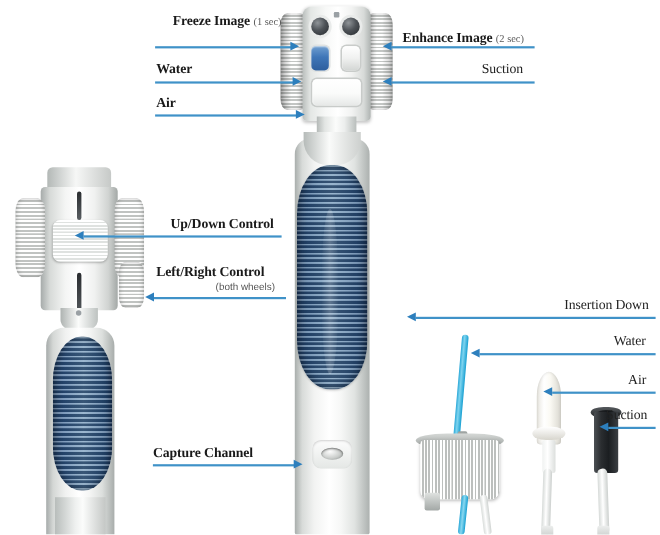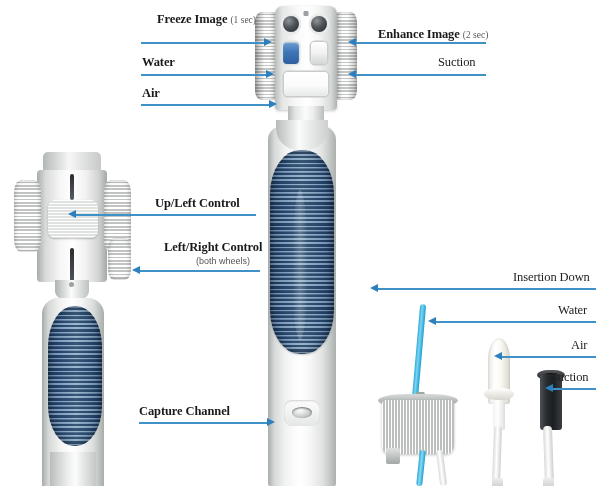--- a/index.html
+++ b/index.html
@@ -498,21 +498,21 @@
     <div class="connTip" style="left:173px; top:196px;"></div>
   </div>
 
   <div class="label r" style="left:136px; top:12px; width:120px;">
     <span>Freeze Image</span>
     <span class="sub">(1 sec)</span>
   </div>
   <div class="lead" style="left:141px; top:42px; width:125px;"></div>
   <div class="arrowR" style="left:264px; top:38px;"></div>
 
-  <div class="label" style="left:378px; top:27px;">
+  <div class="label" style="left:366px; top:27px;">
     <span>Enhance Image</span>
     <span class="sub">(2 sec)</span>
   </div>
   <div class="lead" style="left:356px; top:42px; width:130px;"></div>
   <div class="arrowL" style="left:348px; top:38px;"></div>
 
   <div class="label" style="left:142px; top:55px;">
     <span>Water</span>
   </div>
   <div class="lead" style="left:141px; top:74px; width:127px;"></div>
@@ -524,26 +524,26 @@
   <div class="lead" style="left:356px; top:74px; width:130px;"></div>
   <div class="arrowL" style="left:348px; top:70px;"></div>
 
   <div class="label" style="left:142px; top:86px;">
     <span>Air</span>
   </div>
   <div class="lead" style="left:141px; top:104px; width:130px;"></div>
   <div class="arrowR" style="left:269px; top:100px;"></div>
 
   <div class="label" style="left:155px; top:196px;">
-    <span>Up/Left Control</span>
+    <span>Up/Down Control</span>
   </div>
   <div class="lead" style="left:76px; top:214px; width:180px;"></div>
   <div class="arrowL" style="left:68px; top:210px;"></div>
 
-  <div class="label" style="left:164px; top:240px;text-align:right;">
+  <div class="label" style="left:142px; top:240px;text-align:right;">
     <span>Left/Right Control</span>
   </div>
   <div class="sub2" style="left:196px; top:256px;">(both wheels)</div>
   <div class="lead" style="left:140px; top:270px; width:120px;"></div>
   <div class="arrowL" style="left:132px; top:266px;"></div>
 
   <div class="label" style="left:139px; top:404px;">
     <span>Capture Channel</span>
   </div>
   <div class="lead" style="left:139px; top:422px; width:130px;"></div>

